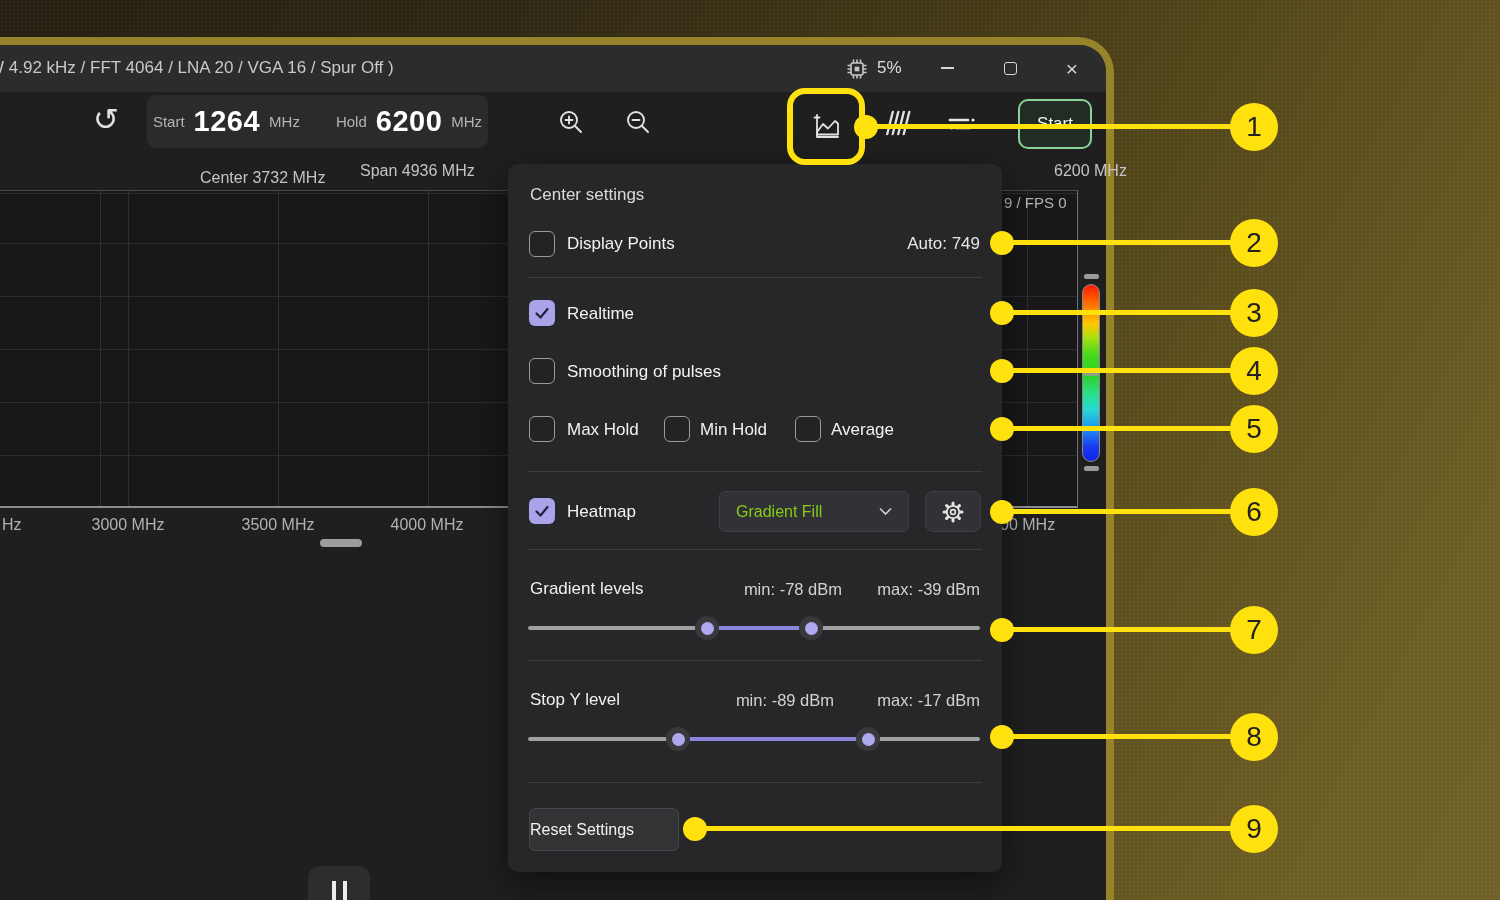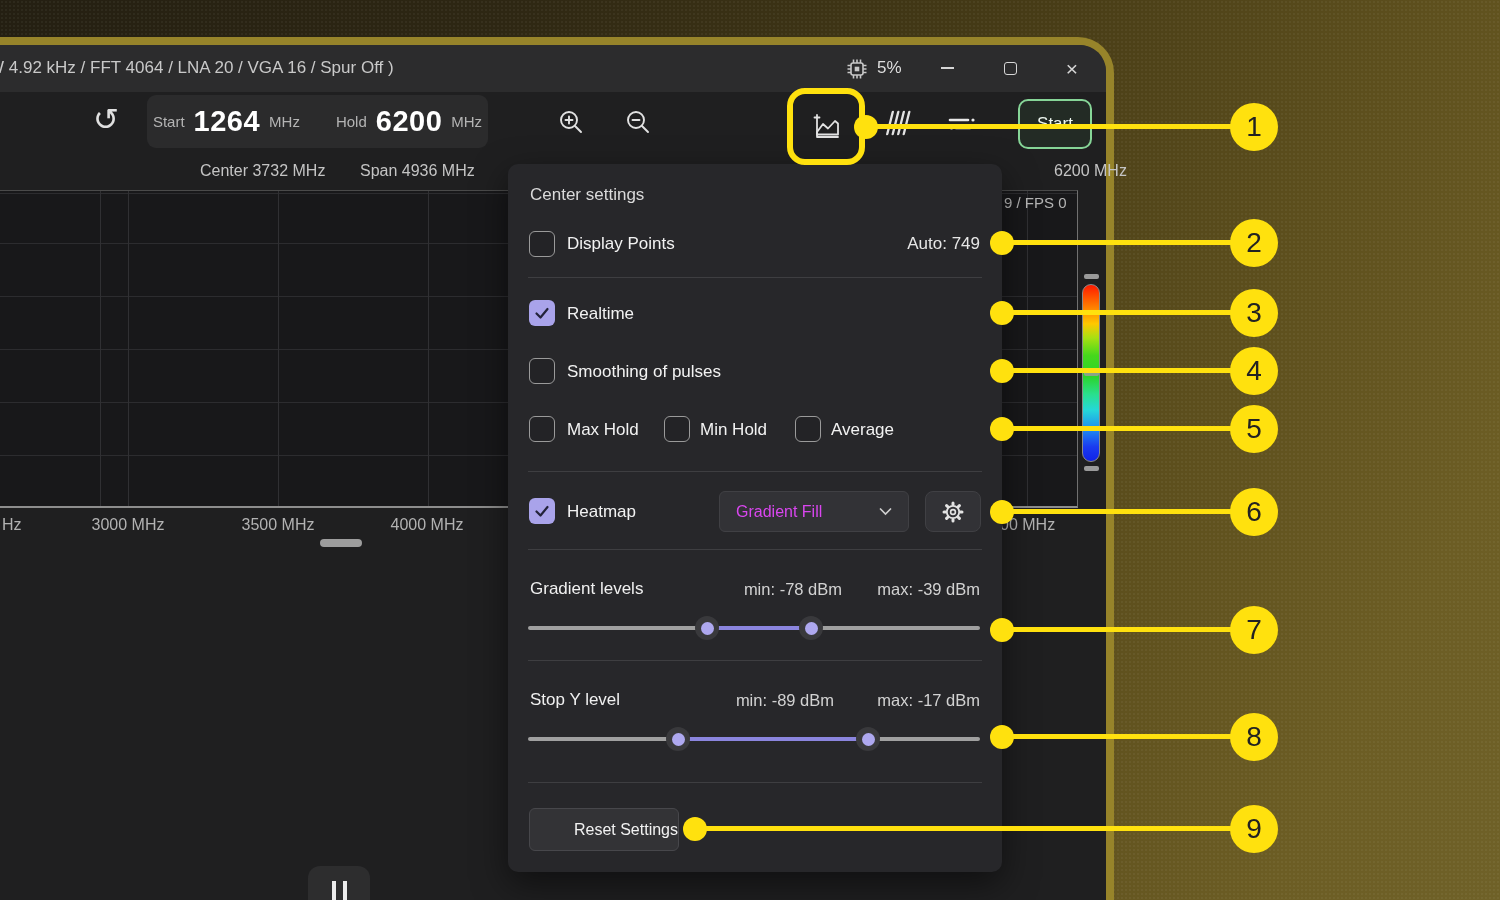--- a/index.html
+++ b/index.html
@@ -59,31 +59,31 @@
     box-shadow:0 12px 34px rgba(0,0,0,.5); z-index:4; }
   .panel .abs{ position:absolute; }
   .p-title{ left:22px; top:21px; font-size:17px; color:#dadada; }
   .cb{ width:26px; height:26px; border-radius:6px; border:1px solid #9a9a9a; background:#232326; }
   .cb.checked{ border:none; background:#a9a3ea; display:flex; align-items:center; justify-content:center; }
   .cb-lbl{ font-size:17px; color:#f2f2f2; white-space:nowrap; }
   .p-val{ font-size:17px; color:#e6e6e6; white-space:nowrap; }
   .divider{ left:20px; width:454px; height:1px; background:#3e3e41; }
   .dropdown{ left:211px; top:327px; width:190px; height:41px; background:#323236; border:1px solid #404044;
     border-radius:6px; display:flex; align-items:center; justify-content:space-between; padding:0 16px; }
-  .dd-text{ font-size:16px; color:#d946ef; }
+  .dd-text{ font-size:16px; color:#84cc16; }
   .gear-btn{ left:417px; top:327px; width:56px; height:41px; background:#323236; border:1px solid #404044;
     border-radius:8px; display:flex; align-items:center; justify-content:center; }
   .sec-lbl{ font-size:17px; color:#f0f0f0; white-space:nowrap; }
   .mm{ font-size:16.5px; color:#d2d2d2; white-space:nowrap; }
   .track{ left:20px; width:452px; height:4px; border-radius:2px; background:#a0a0a0; }
   .track-active{ position:absolute; top:0; height:4px; background:#8b85de; }
   .handle{ width:24px; height:24px; border-radius:50%; background:#39393c; display:flex; align-items:center; justify-content:center; }
   .handle::after{ content:""; width:13px; height:13px; border-radius:50%; background:#aea8ef; }
   .reset-btn{ left:21px; top:644px; width:150px; height:43px; background:#333336; border:1px solid #47474b;
-    border-radius:6px; display:flex; align-items:center; justify-content:flex-end; font-size:16px; color:#f2f2f2; }
+    border-radius:6px; display:flex; align-items:center; justify-content:flex-start; font-size:16px; color:#f2f2f2; }
   
   .co-line{ position:absolute; height:5px; background:#ffe10e; z-index:10; }
   .co-dot{ position:absolute; width:24px; height:24px; border-radius:50%; background:#ffe10e; z-index:10; }
   .co-circle{ position:absolute; width:48px; height:48px; border-radius:50%; background:#ffe10e; z-index:11;
     display:flex; align-items:center; justify-content:center; font-size:28px; font-weight:500; color:#222222; }
   svg{ display:block; }
 </style>
 </head>
 <body>
 
@@ -162,21 +162,21 @@
         <circle cx="27" cy="12" r="1.6" fill="#e9e9e9" stroke="none"></circle>
       <path d="M10 20 H24"></path>
         <circle cx="5.5" cy="20" r="1.6" fill="#e9e9e9" stroke="none"></circle>
     </svg>
   </div>
 
   <div class="abs start-btn">
     <span>Start</span>
   </div>
 
-  <div class="abs hdr-lbl" style="left:200px;">Center 3732 MHz</div>
+  <div class="abs hdr-lbl" style="left:200px;margin-top:7px;">Center 3732 MHz</div>
   <div class="abs hdr-lbl" style="left:360px;">Span 4936 MHz</div>
   <div class="abs hdr-lbl" style="left:1054px;">6200 MHz</div>
 
   <div class="abs plot"></div>
   <div class="abs fps">9 / FPS 0</div>
 
   <div class="abs xlab" style="left:2px;">Hz</div>
   <div class="abs xlab center-x" style="left:128px;">3000 MHz</div>
   <div class="abs xlab center-x" style="left:278px;">3500 MHz</div>
   <div class="abs xlab center-x" style="left:427px;">4000 MHz</div>

